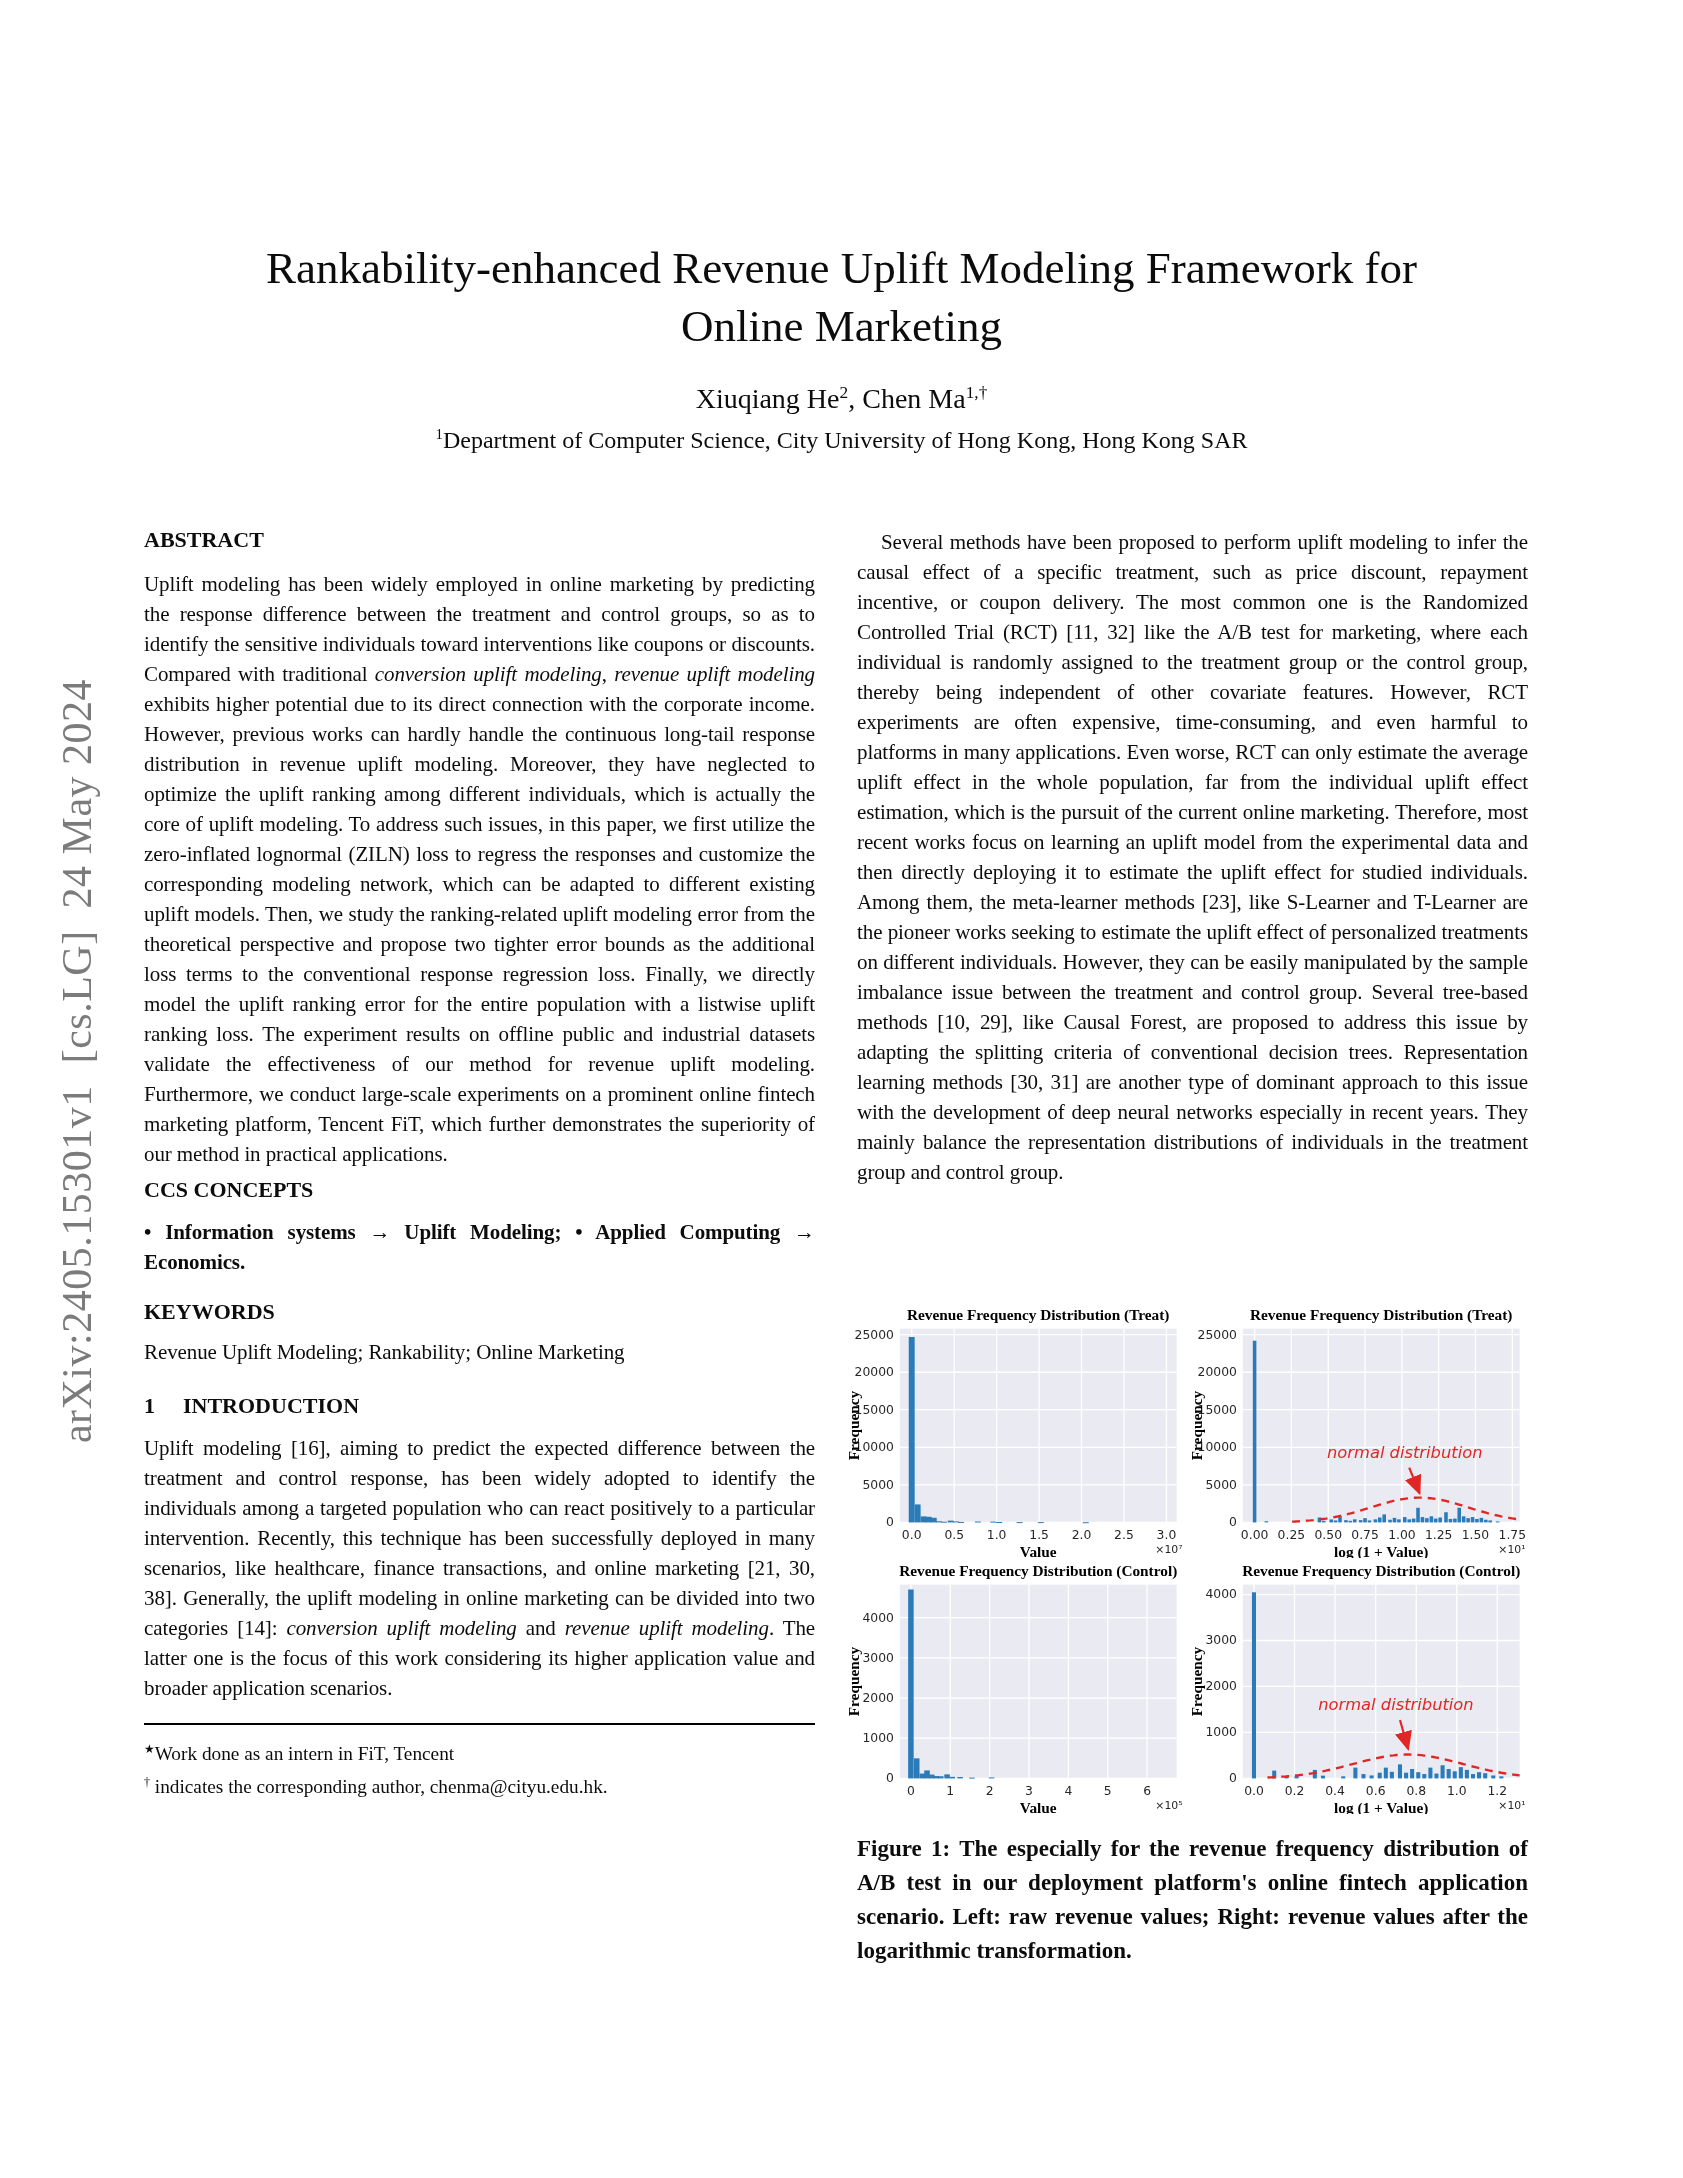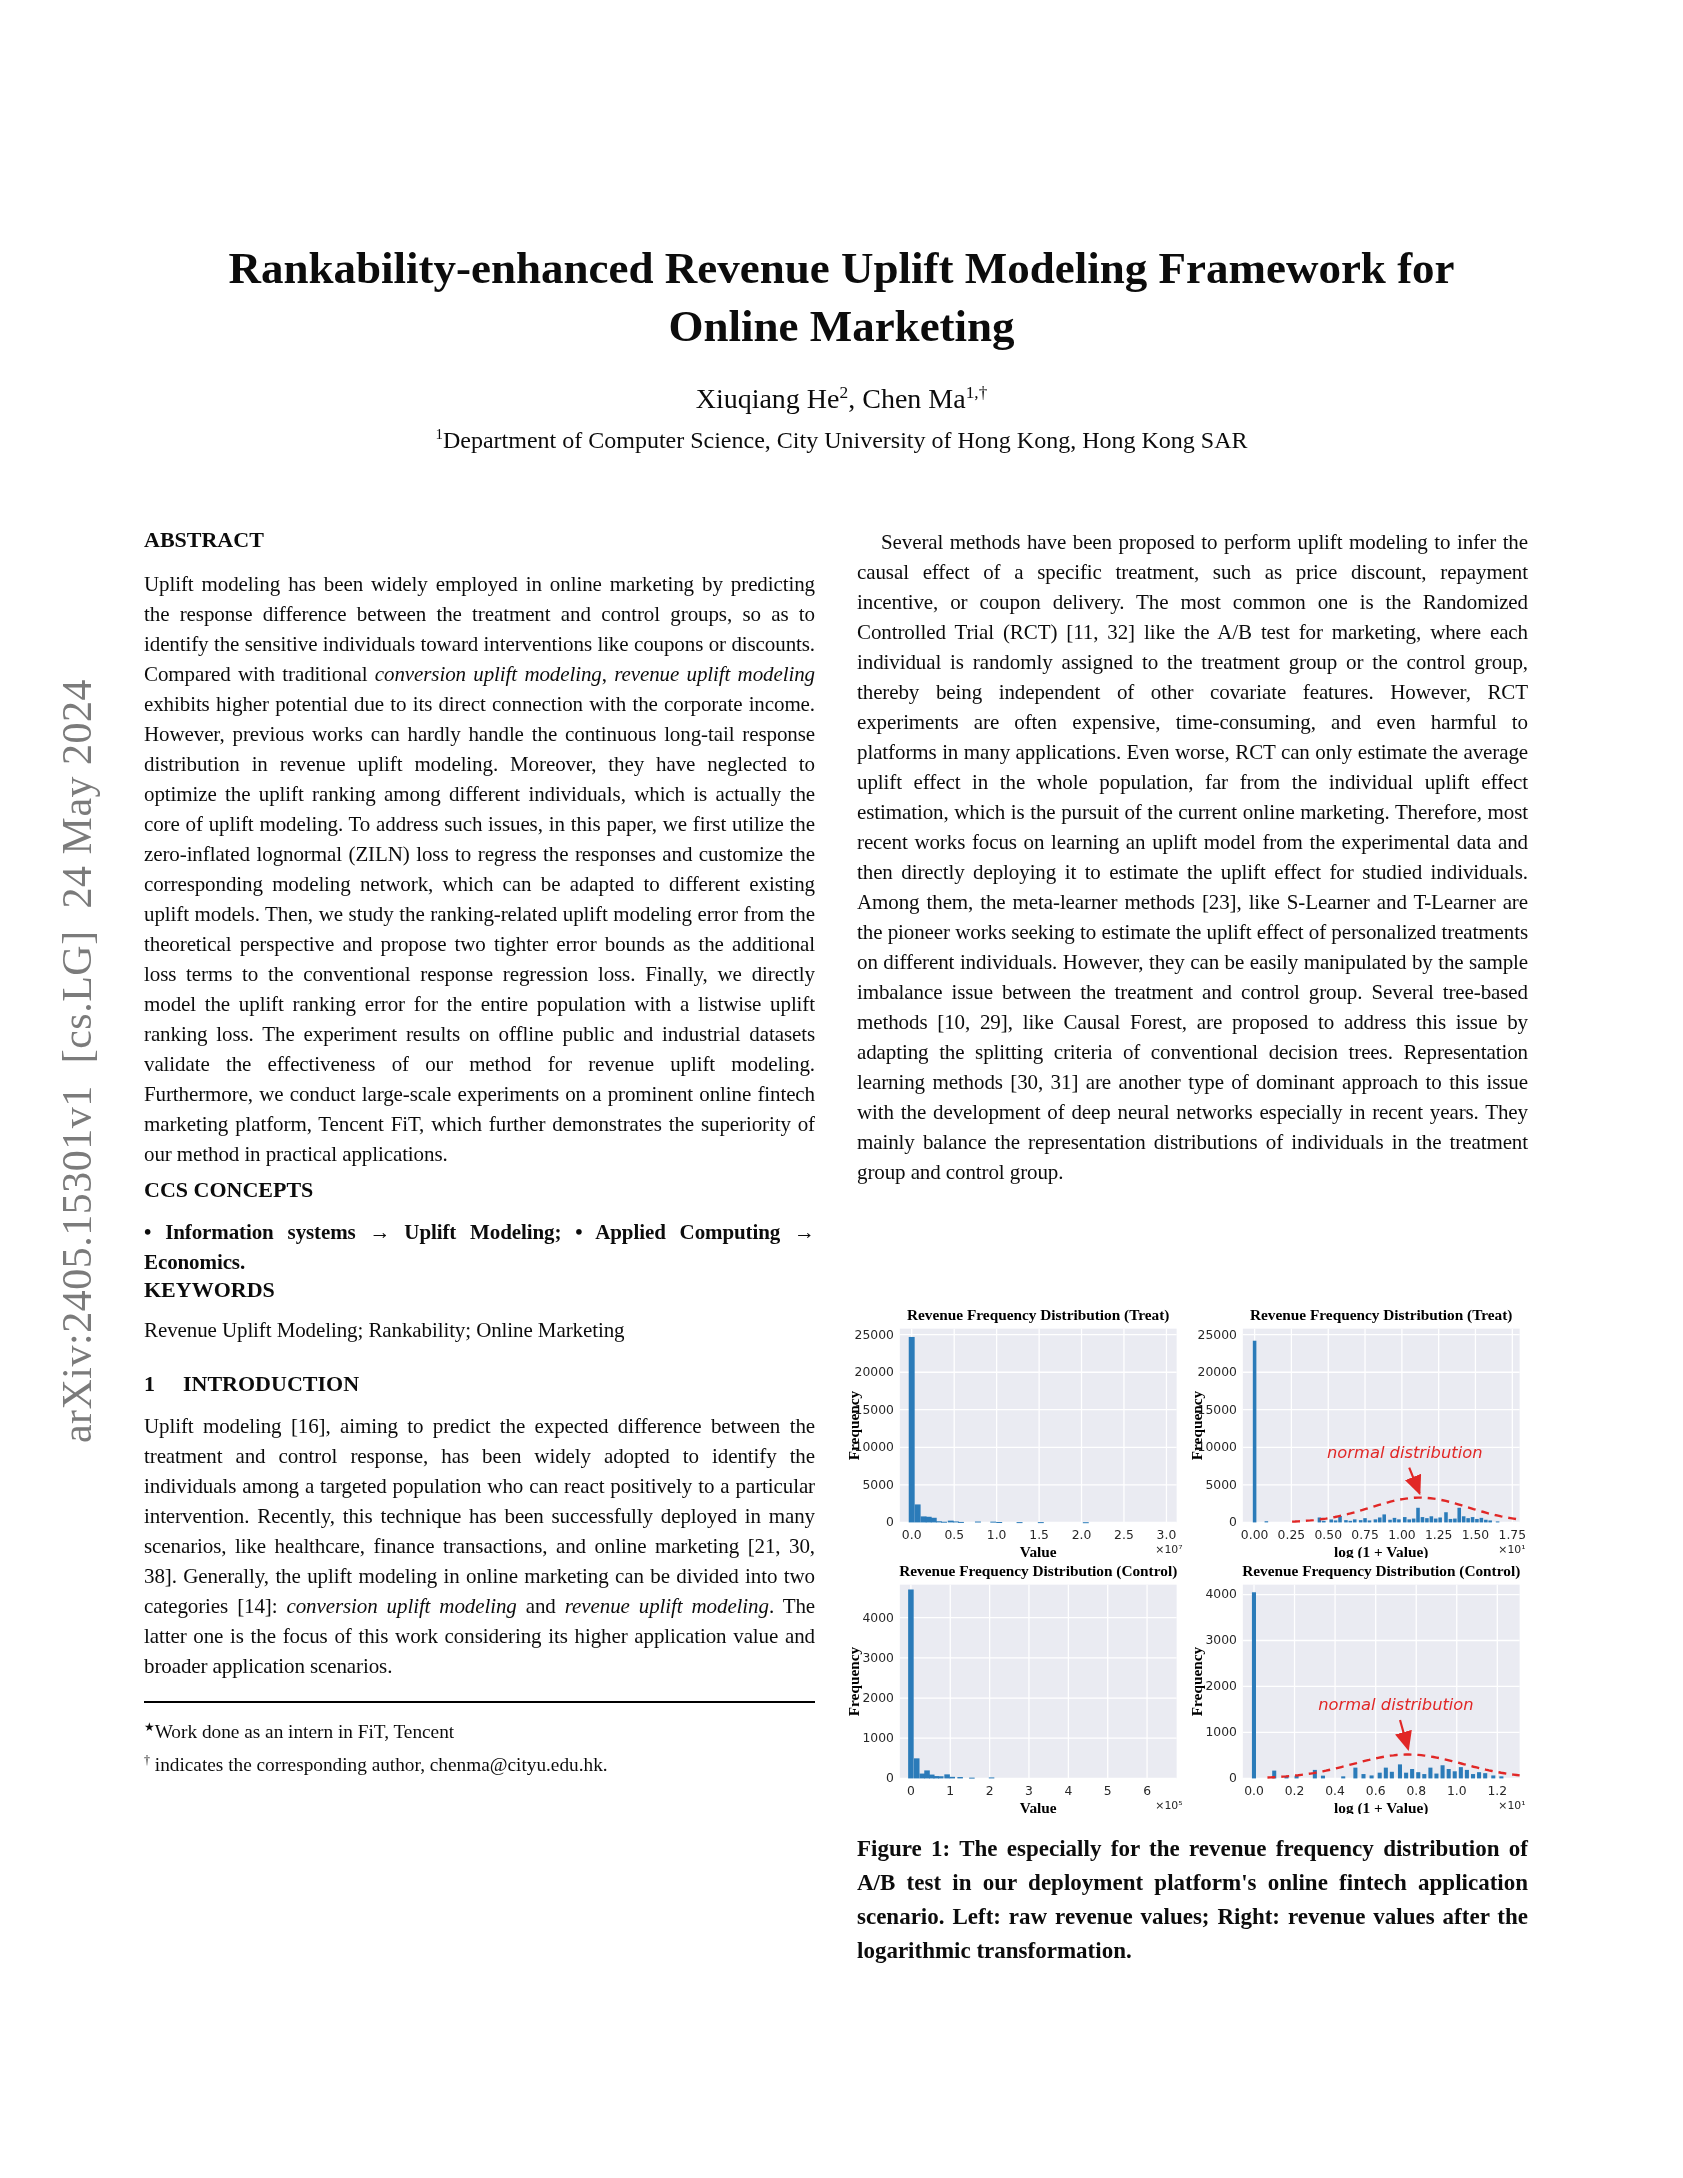--- a/index.html
+++ b/index.html
@@ -9,21 +9,21 @@
   }
   
   .arxiv-strip {
     position:absolute; left:77px; top:1061px;
     transform:translate(-50%,-50%) rotate(-90deg);
     white-space:pre; font-size:42px; letter-spacing:0.5px;
   }
   
   .paper-title {
     position:absolute; top:210px; left:0; width:100%;
-    text-align:center; font-size:45px; font-weight:bold; line-height:1.28;
+    text-align:center; font-size:45px; font-weight:normal; line-height:1.28;
   }
   .author-line { position:absolute; left:0; width:100%; text-align:center; font-size:28px; }
   .author-line sup { font-size:62%; }
   #authors1 { top:344px; }
   #authors2 { top:383px; }
   .affil-line { position:absolute; left:0; width:100%; text-align:center; font-size:24px; }
   .affil-line sup { font-size:62%; }
   #affil1 { top:426px; }
   #affil2 { top:458px; }
   
@@ -31,21 +31,21 @@
   .col-left  { left:144px; top:527px; }
   .col-right { left:857px; top:527px; }
   .sec-head { font-size:22px; font-weight:bold; margin:0 0 16px 0; }
   .sec-head .secnum { display:inline-block; margin-right:28px; }
   .body-par {
     font-size:21px; line-height:30px; text-align:justify;
     letter-spacing:-0.1px; margin:0;
   }
   .mb-abstract { margin-bottom:8px; }
   .mb-ccs-h { margin-bottom:14px; }
-  .ccs-par { font-weight:bold; }
+  .ccs-par { font-weight:bold; margin-bottom:22px; }
   .mb-kw-h { margin-bottom:12px; }
   .kw-par { margin-bottom:26px; }
   .mb-int-h { margin-bottom:14px; }
   .footnote-block { margin-top:20px; }
   .fn-rule { border-top:2px solid #000; width:100%; margin:0 0 10px 0; }
   .fn-line { font-size:19.3px; line-height:28px; }
   .fn-line sup { font-size:62%; }
   
   .indent { text-indent:24px; }
   

